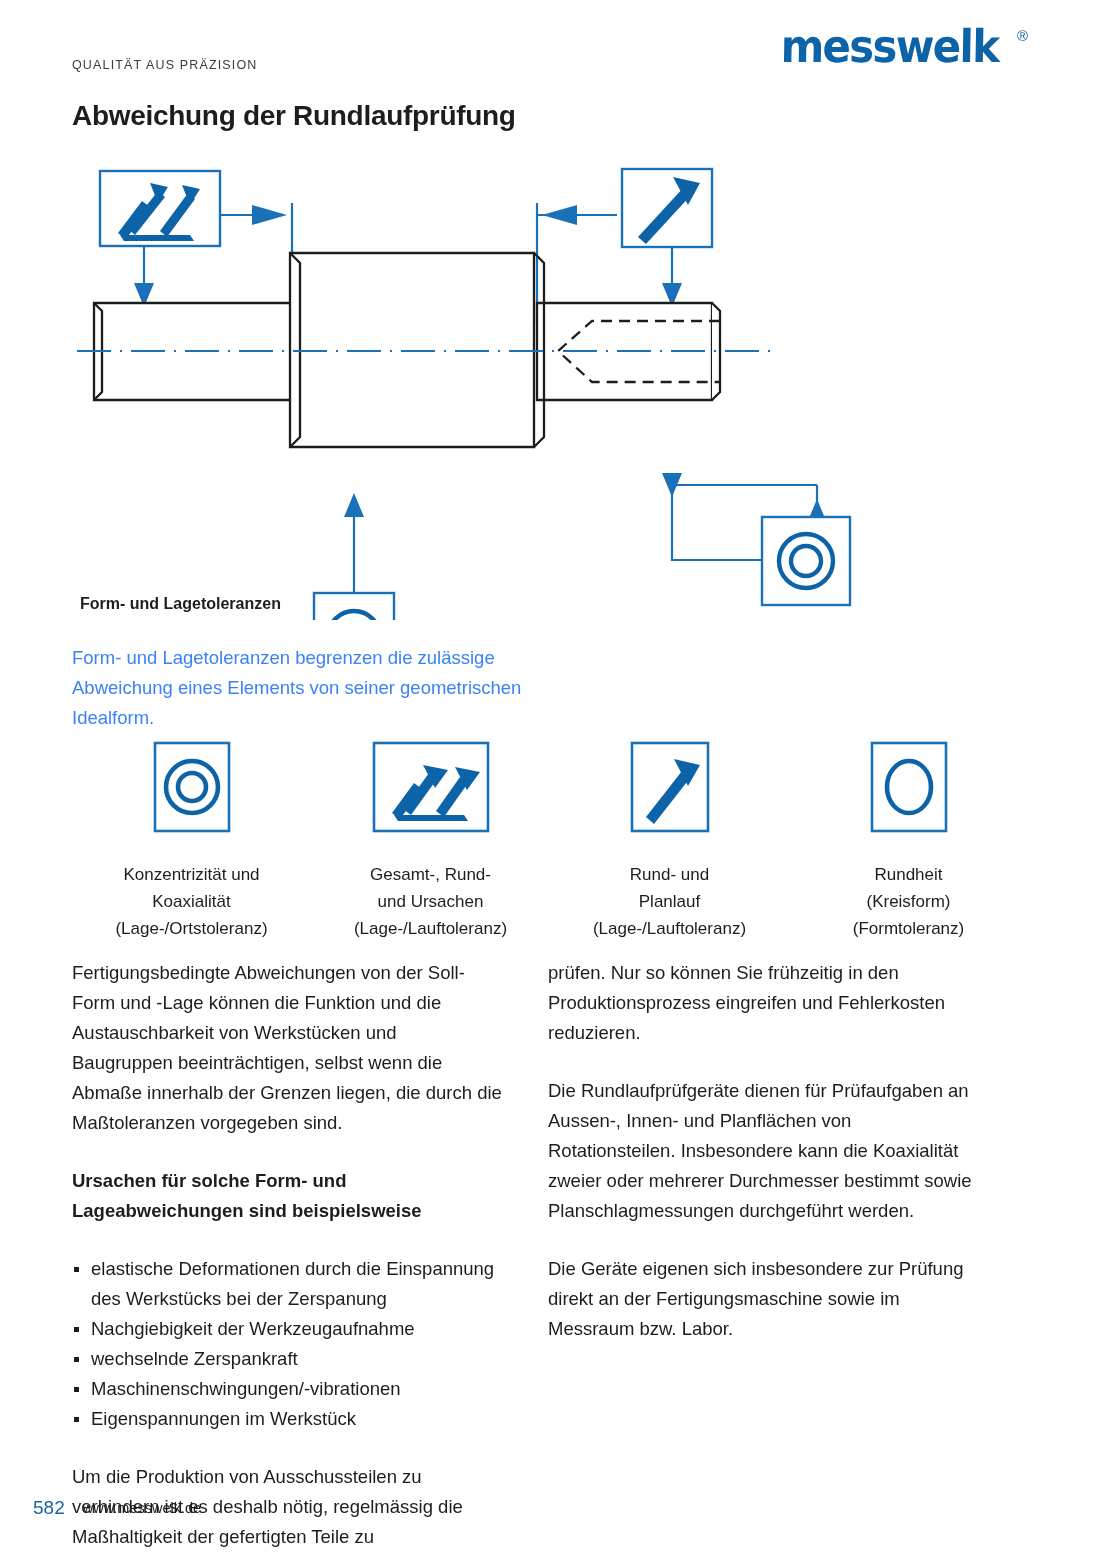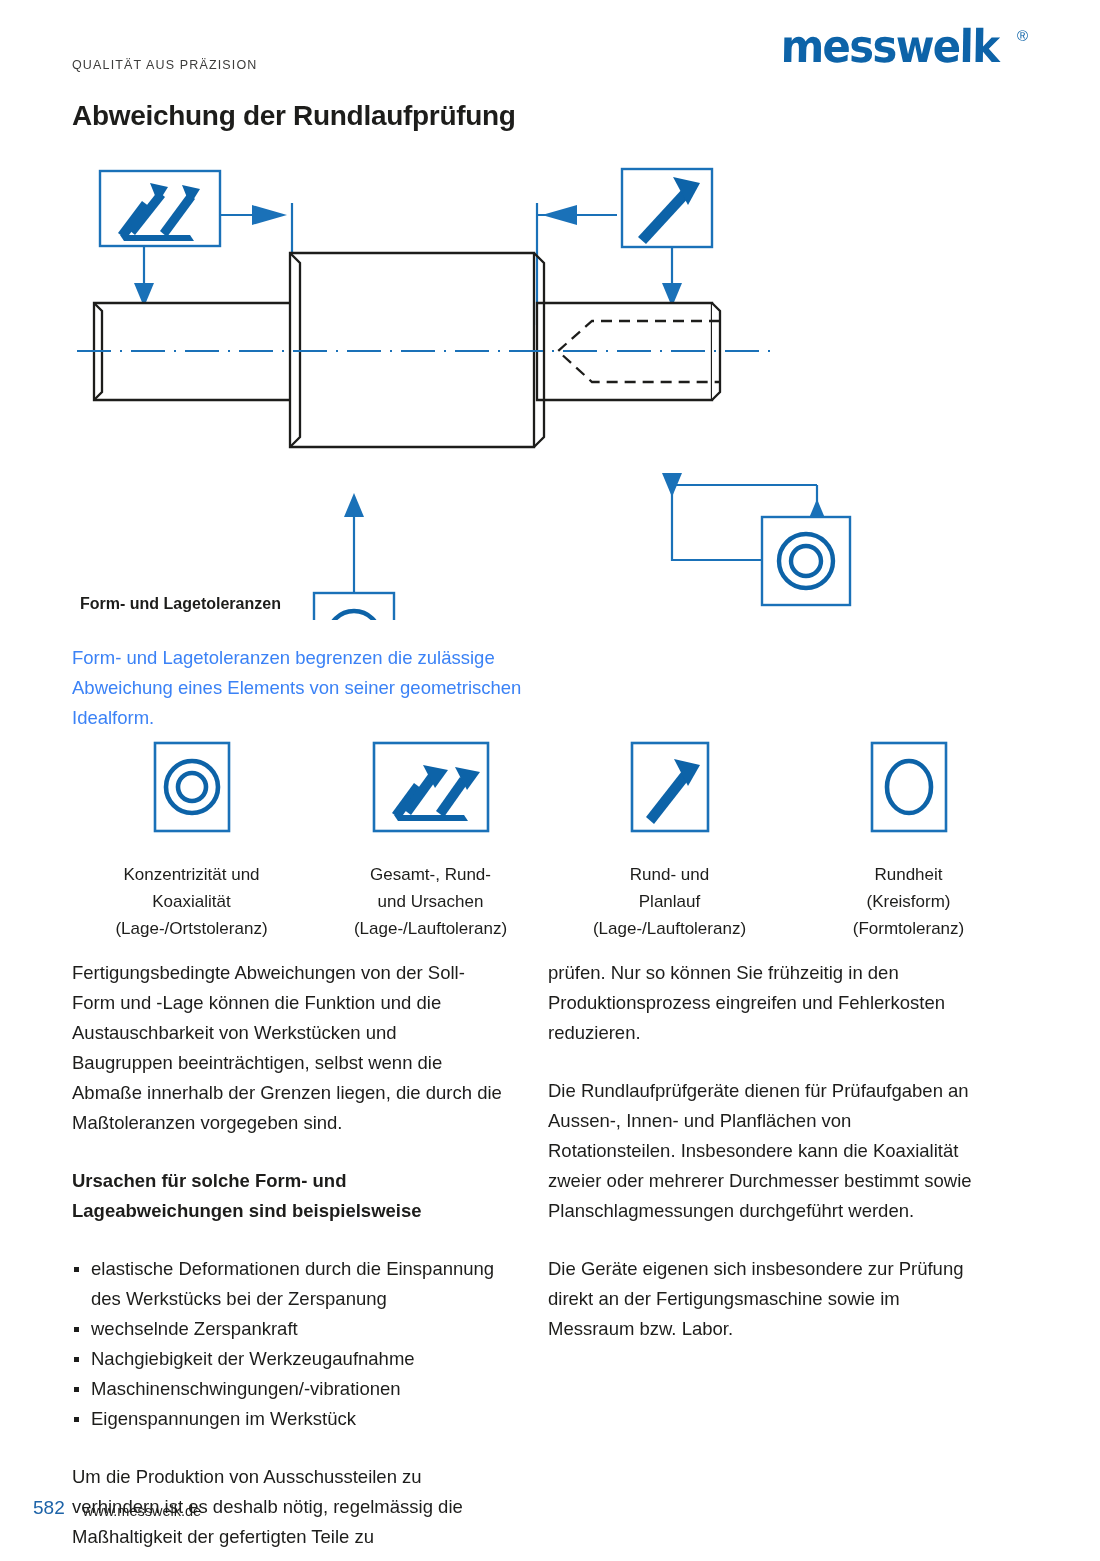--- a/index.html
+++ b/index.html
@@ -204,21 +204,21 @@
     line-height: 30px;
     margin-bottom: 28px;
   }
 
   
   .footer {
     position: absolute;
     left: 33px;
     bottom: 42px;
     display: flex;
-    align-items: flex-end;
+    align-items: center;
     gap: 18px;
   }
   .footer-page {
     color: #1d63a8;
     font-size: 19px;
   }
   .footer-url {
     color: #1d1d1b;
     font-size: 14.5px;
   }
@@ -415,22 +415,22 @@
         <div>(Formtoleranz)</div>
       </div>
     </div>
   </div>
 
   <div class="col col-left">
     <p>Fertigungsbedingte Abweichungen von der Soll-Form und -Lage können die Funktion und die Austauschbarkeit von Werkstücken und Baugruppen beeinträchtigen, selbst wenn die Abmaße innerhalb der Grenzen liegen, die durch die Maßtoleranzen vorgegeben sind.</p>
     <p class="bold-head">Ursachen für solche Form- und Lageabweichungen sind beispielsweise</p>
     <ul class="bullets">
       <li>elastische Deformationen durch die Einspannung des Werkstücks bei der Zerspanung</li>
+      <li>Nachgiebigkeit der Werkzeugaufnahme</li>
       <li>wechselnde Zerspankraft</li>
-      <li>Nachgiebigkeit der Werkzeugaufnahme</li>
       <li>Maschinenschwingungen/-vibrationen</li>
       <li>Eigenspannungen im Werkstück</li>
     </ul>
     <p>Um die Produktion von Ausschussteilen zu verhindern ist es deshalb nötig, regelmässig die Maßhaltigkeit der gefertigten Teile zu</p>
   </div>
 
   <div class="col col-right">
     <p>prüfen. Nur so können Sie frühzeitig in den Produktionsprozess eingreifen und Fehlerkosten reduzieren.</p>
 
 

